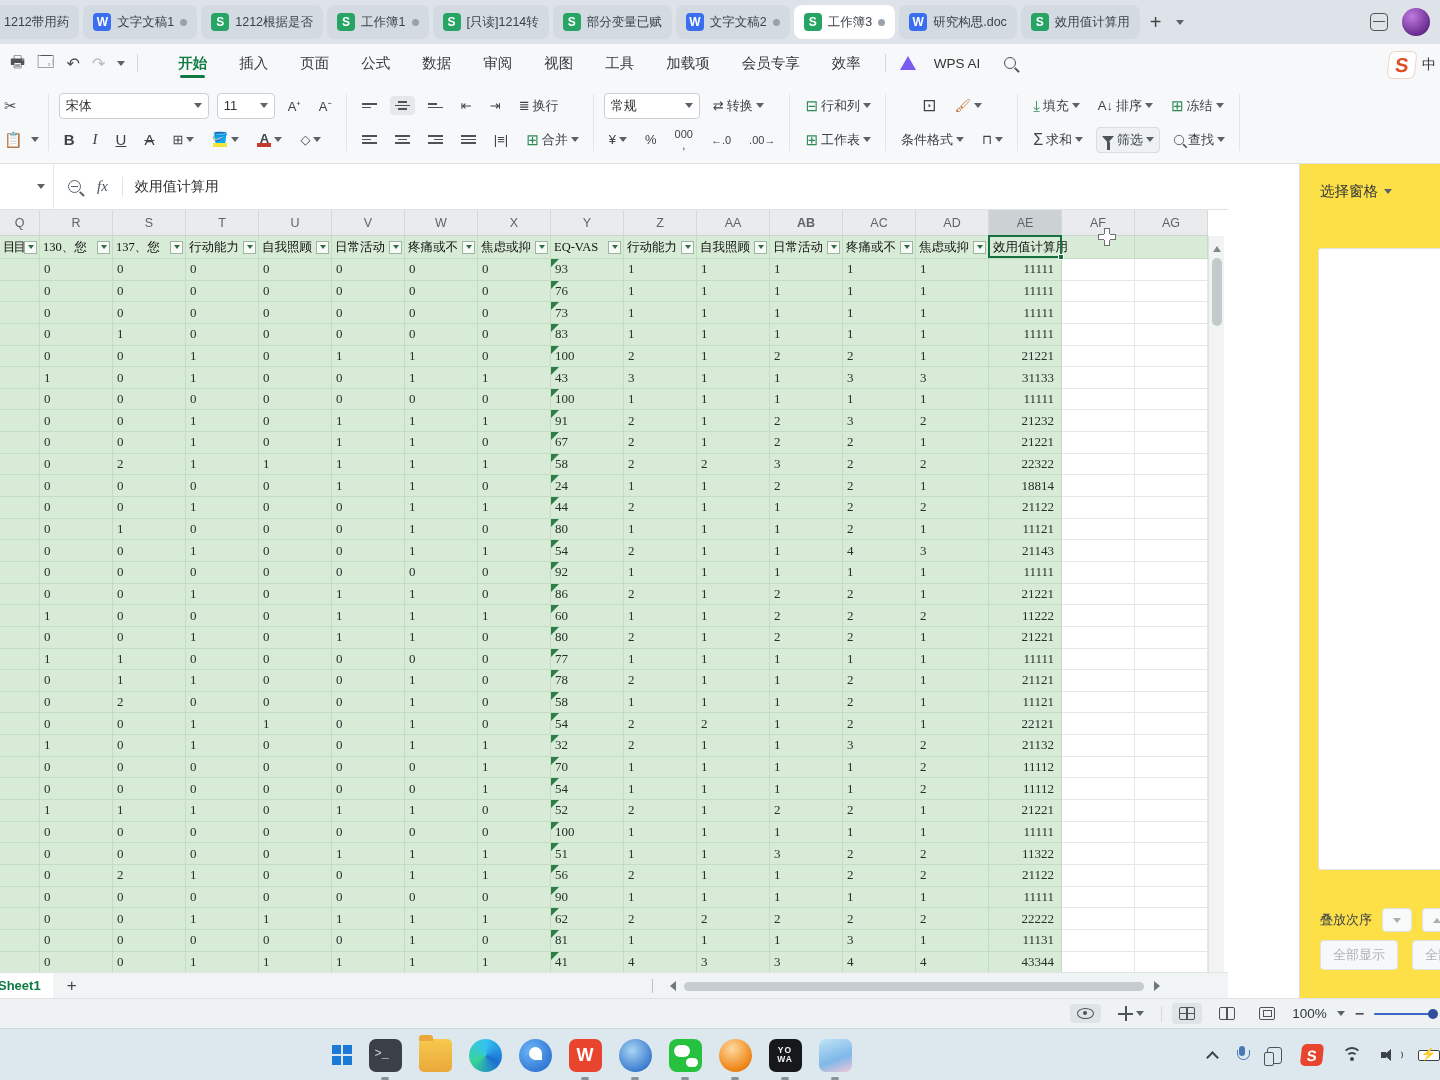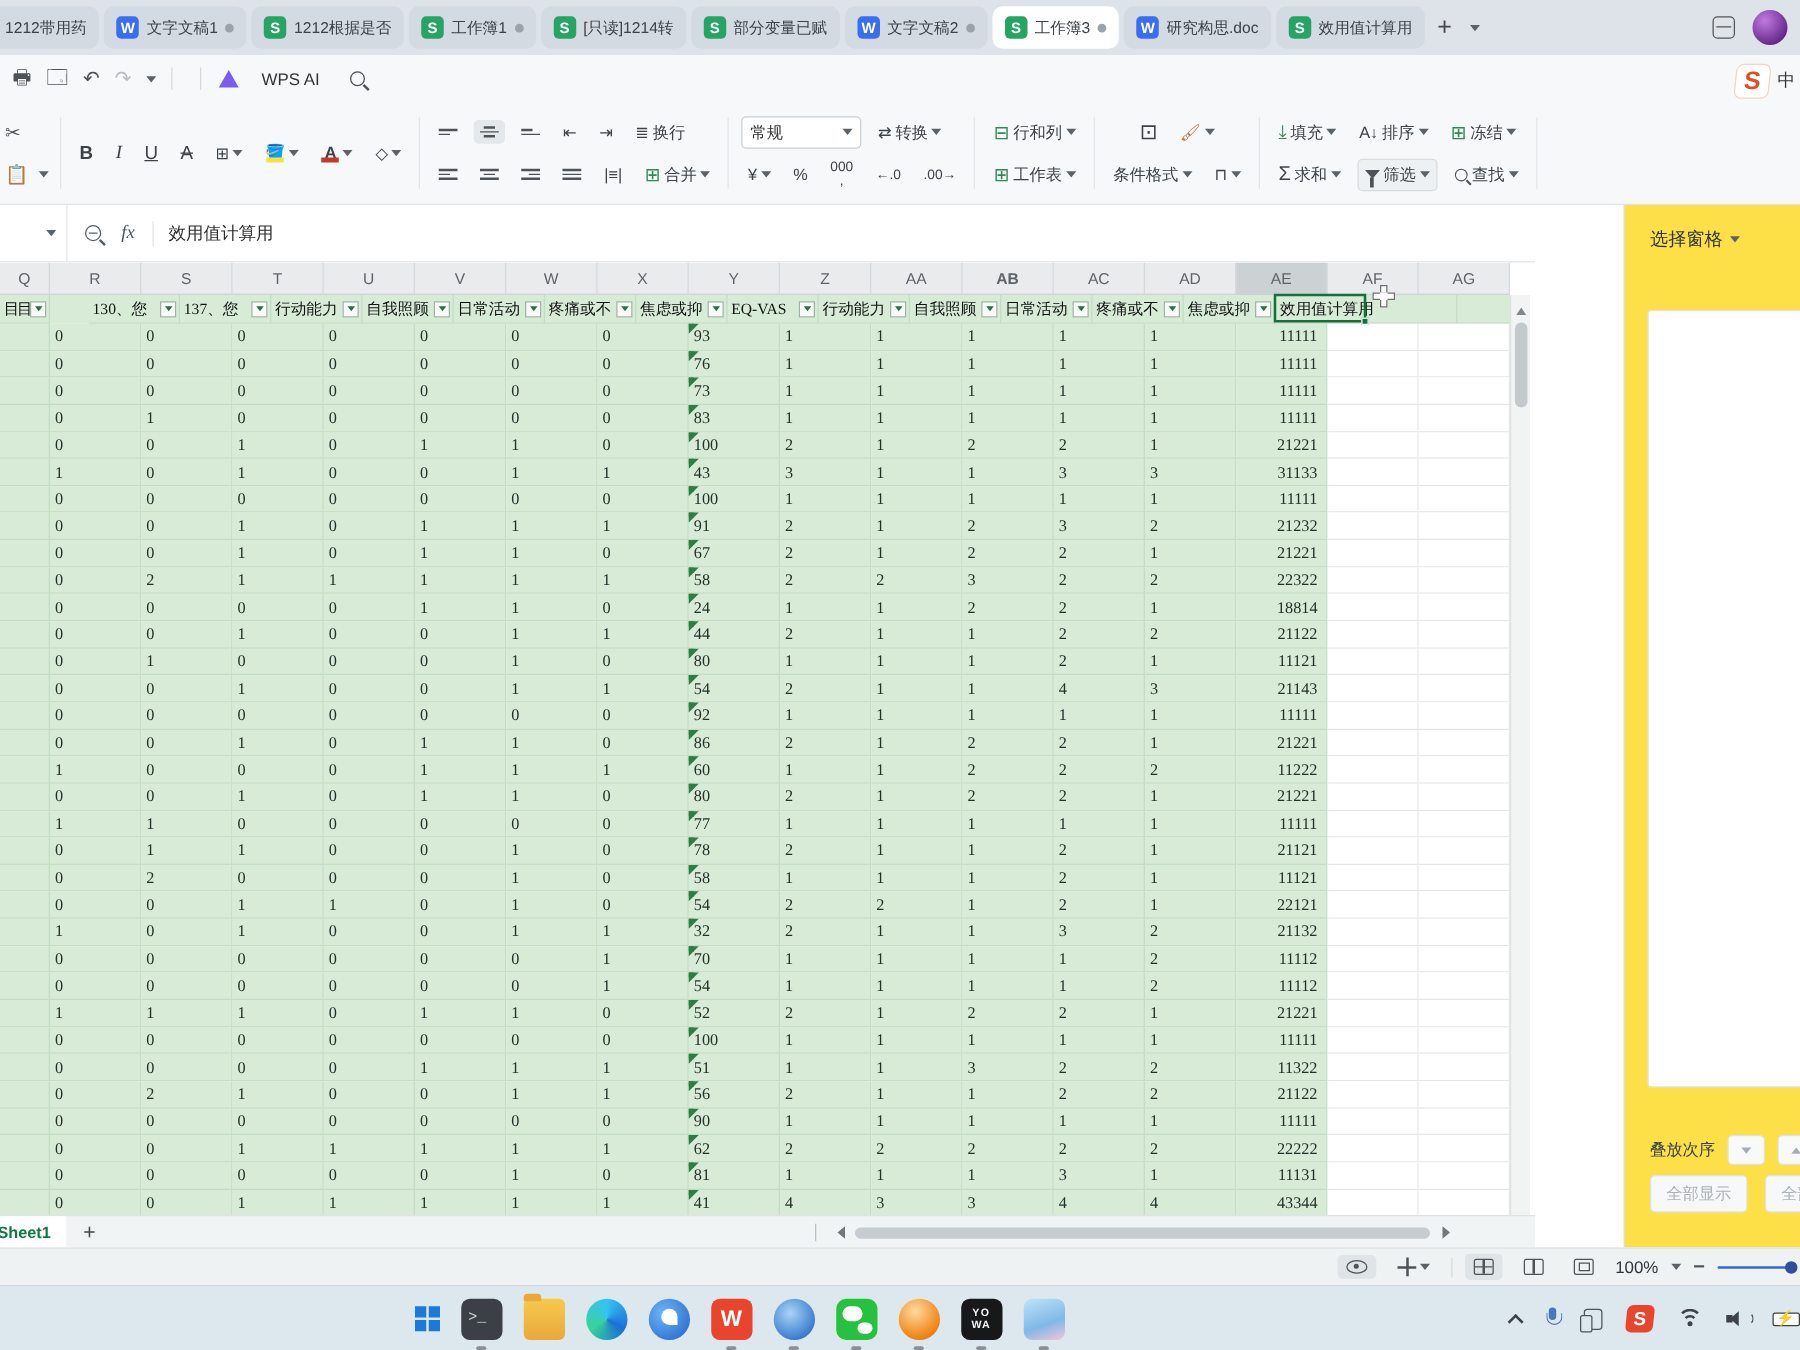--- a/index.html
+++ b/index.html
@@ -268,20 +268,33 @@
 
   <div id="menubar">
     <div class="qat">
       <span class="g">🖶</span>
       <span class="g">🗔</span>
       <span class="g">↶</span>
       <span class="g" style="color:#b6bcc1">↷</span>
       <span class="car"></span>
       <span class="qat-sep"></span>
     </div>
+    <div id="menu-items">
+        <span class="mitem active">开始</span>
+        <span class="mitem">插入</span>
+        <span class="mitem">页面</span>
+        <span class="mitem">公式</span>
+        <span class="mitem">数据</span>
+        <span class="mitem">审阅</span>
+        <span class="mitem">视图</span>
+        <span class="mitem">工具</span>
+        <span class="mitem">加载项</span>
+        <span class="mitem">会员专享</span>
+        <span class="mitem">效率</span>
+      </div>
     <div class="menu-right">
       <span class="menu-sep"></span>
       <span class="ai-tri"></span>
       <span class="ai-label">WPS AI</span>
       <span class="mag" style="margin-left:10px"></span>
     </div>
   </div>
   <div id="corner-logo">
     <span class="slogo">S</span>
     <span class="cn-part">中</span>
@@ -291,20 +304,32 @@
     <div class="rgroup" style="padding-left:4px">
       <div class="rrow">
           <span style="font-size:15px;color:#4d5358">✂</span>
         </div>
       <div class="rrow">
           <span style="font-size:15px;color:#4d5358">📋</span>
           <span class="car"></span>
         </div>
     </div>
     <div class="rgroup">
+      <div class="rrow">
+        <div class="sel-box-ctl" style="width:150px">
+            <span>宋体</span>
+            <span class="car"></span>
+          </div>
+        <div class="sel-box-ctl" style="width:58px">
+            <span>11</span>
+            <span class="car"></span>
+          </div>
+        <span class="rbtn">A⁺</span>
+        <span class="rbtn">A⁻</span>
+      </div>
       <div class="rrow">
         <span class="rbtn gB">B</span>
         <span class="rbtn gI">I</span>
         <span class="rbtn gU">U</span>
         <span class="rbtn gS">A</span>
         <span class="rbtn">⊞<span class="car"></span></span>
         <span class="rbtn">
             <span class="stack">🪣<span class="colorbar" style="background:#f3e53a"></span></span>
             <span class="car"></span>
           </span>
@@ -505,21 +530,21 @@
         <div class="col-h" style="width: 73px;">AG</div>
       </div>
     <div id="filterrow">
         <div class="f-cell" style="width: 40px;">
           <span class="lbl">目</span>
           <span class="lbl">目</span>
           <span class="f-btn">
             <span class="car"></span>
           </span>
         </div>
-        <div class="f-cell" style="width: 73px; margin-left: 31px;">
+        <div class="f-cell" style="width: 73px;">
           <span class="lbl">130、您</span>
           <span class="f-btn">
             <span class="car"></span>
           </span>
         </div>
         <div class="f-cell" style="width: 73px;">
           <span class="lbl">137、您</span>
           <span class="f-btn">
             <span class="car"></span>
           </span>

